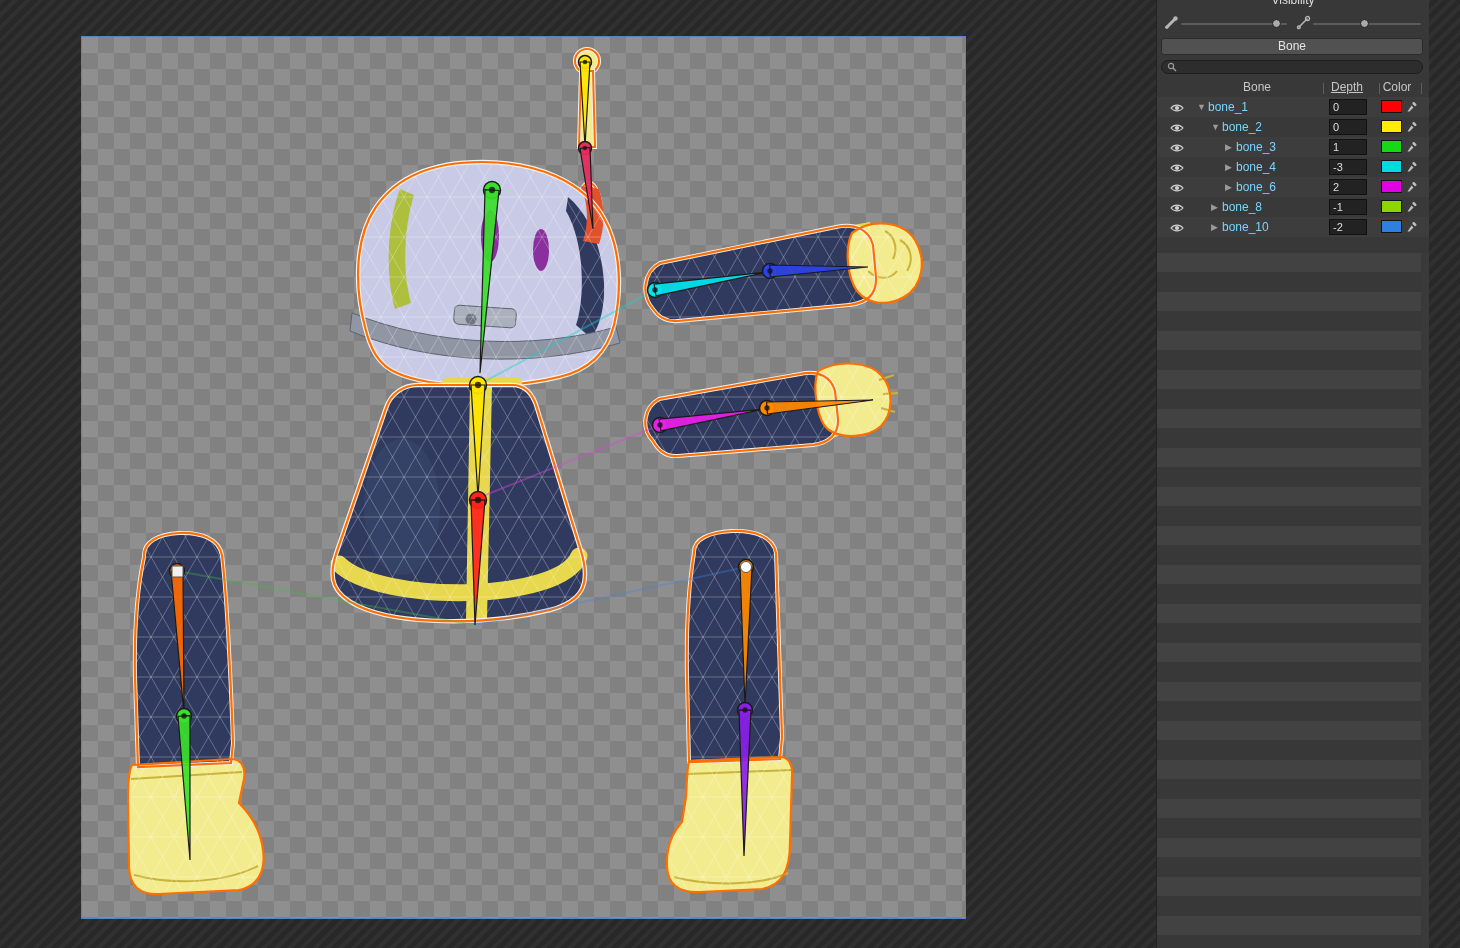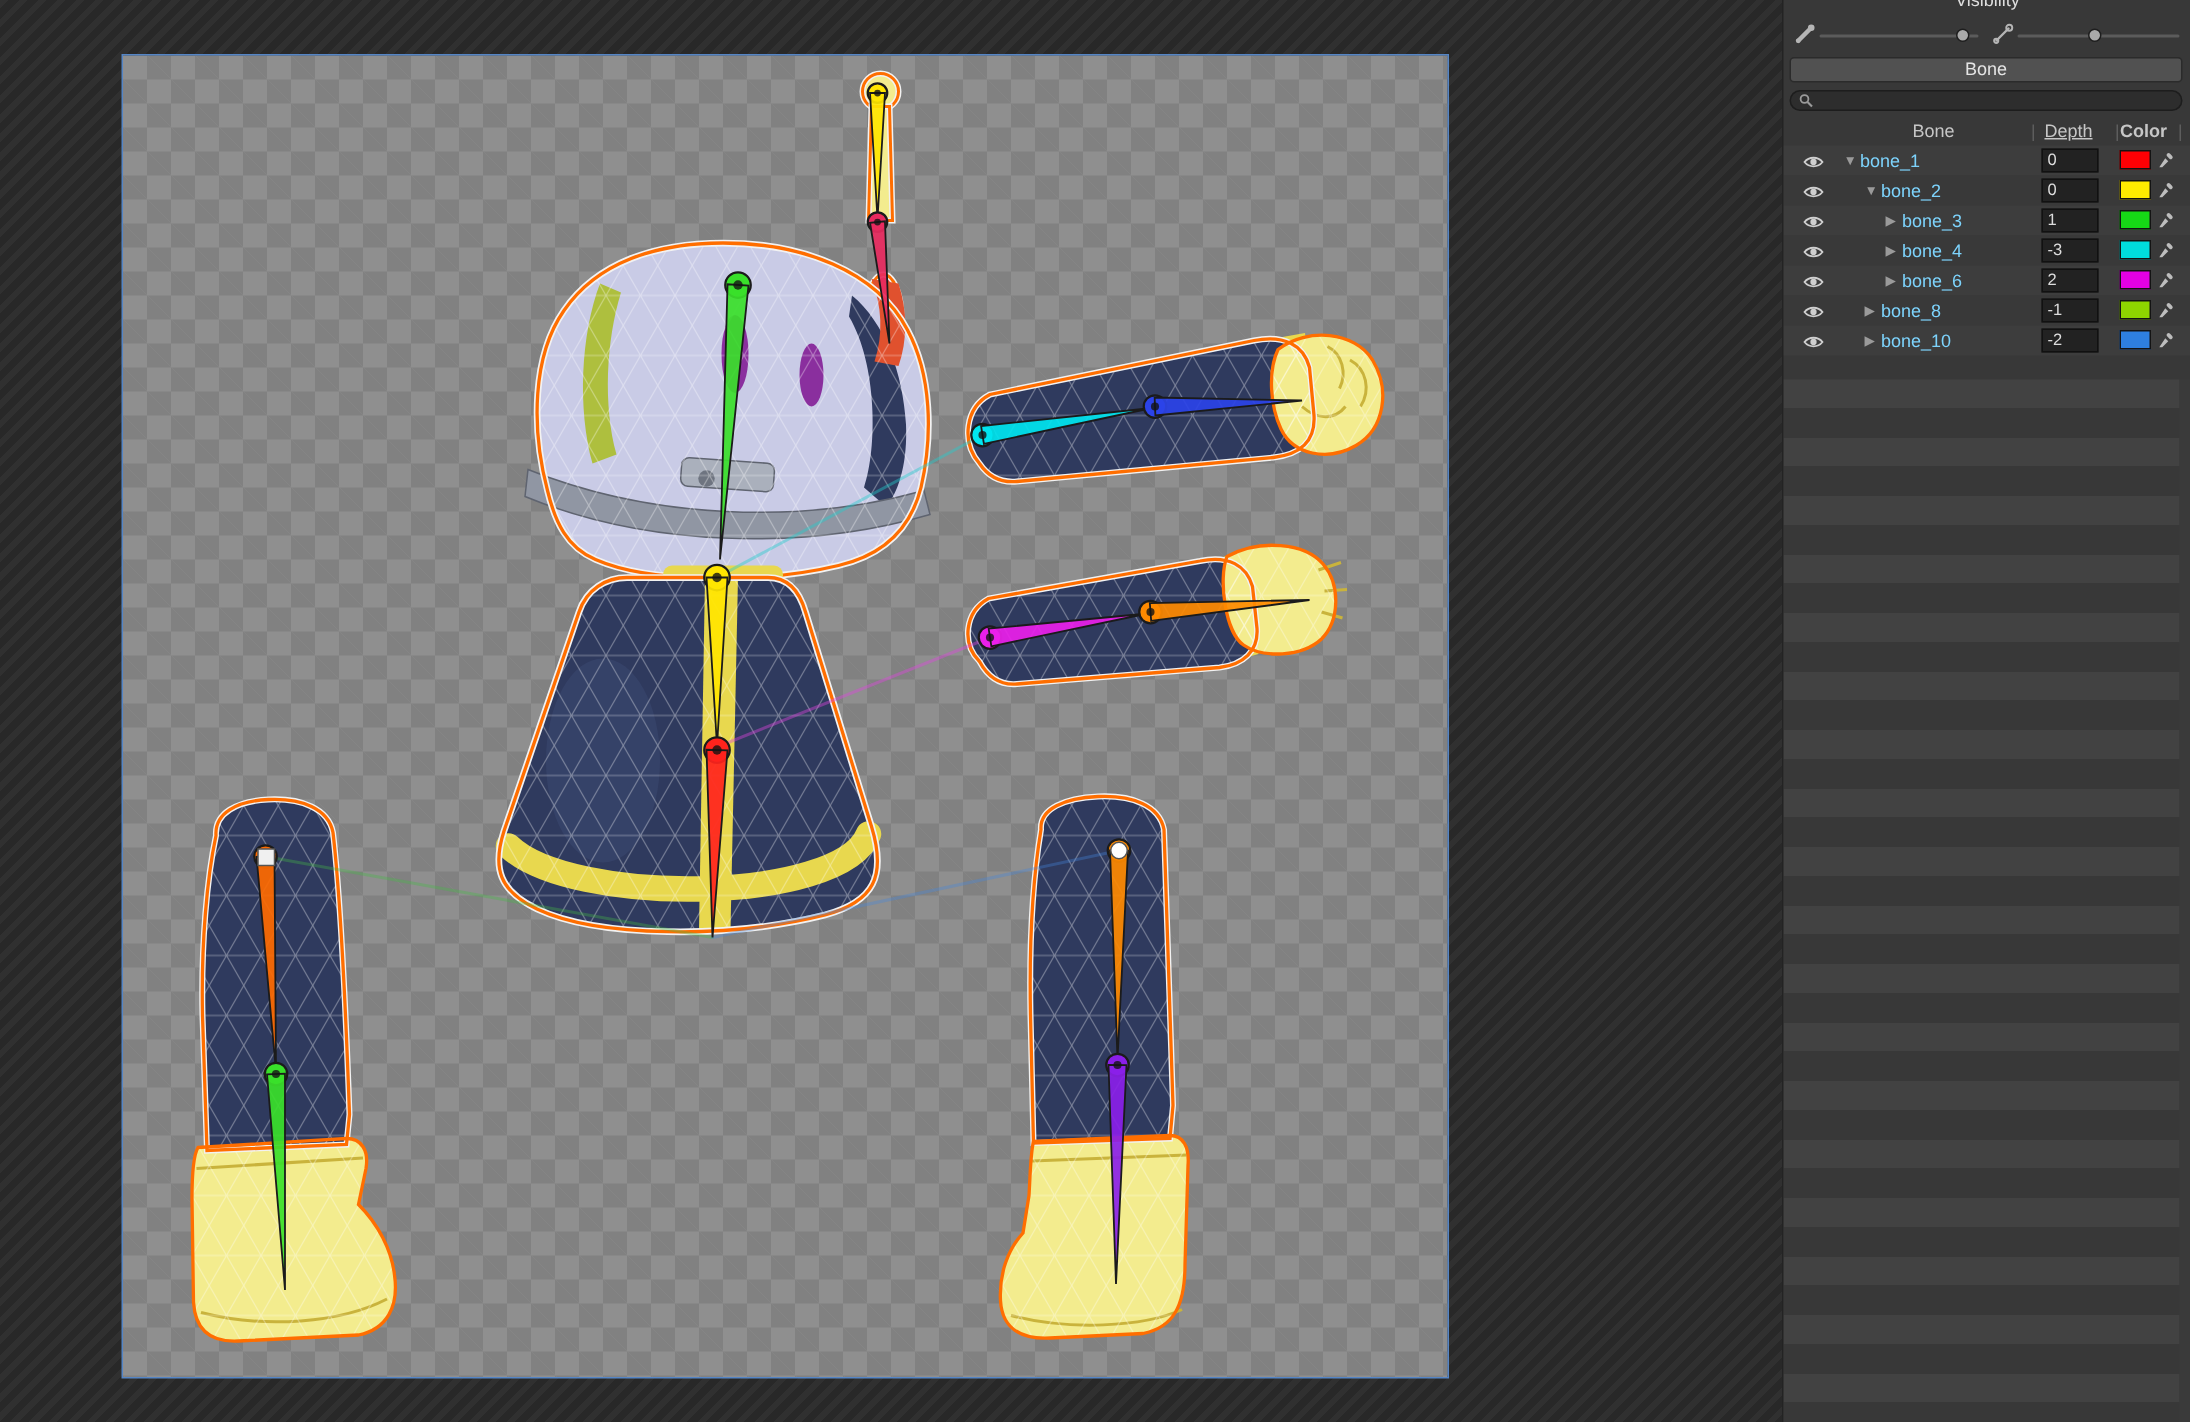--- a/index.html
+++ b/index.html
@@ -9,37 +9,37 @@
   
   .canvas{position:absolute;left:82px;top:37px;width:883px;height:881px;
           background-color:#8f8f8f;
           background-image:
             linear-gradient(45deg,#818181 25%,transparent 25% 75%,#818181 75%),
             linear-gradient(45deg,#818181 25%,transparent 25% 75%,#818181 75%);
           background-size:32px 32px;background-position:0 0,16px 16px;
           outline:1px solid #5585c5;}
   .canvas svg{position:absolute;left:0;top:0;}
   
-  .panel{position:absolute;left:1188px;top:0;width:272px;height:948px;background:#383838;
+  .panel{position:absolute;left:1156px;top:0;width:272px;height:948px;background:#383838;
          border-left:1px solid #232323;color:#d4d4d4;font-size:12px;overflow:hidden;}
   .vis-title{position:absolute;top:-7px;left:0;width:100%;text-align:center;color:#dedede;}
   .slider-row{position:absolute;top:13px;left:0;right:0;height:22px;}
   .s-icon{position:absolute;top:2px;}
   .track{position:absolute;top:10px;height:2px;background:#5b5b5b;border-radius:1px;}
   .knob{position:absolute;top:6px;width:9px;height:9px;border-radius:50%;background:#a9a9a9;border:1px solid #1e1e1e;box-sizing:border-box;}
   .bone-tab{position:absolute;top:38px;left:4px;right:6px;height:15px;background:#515151;
             border:1px solid #2b2b2b;border-radius:3px;text-align:center;line-height:15px;color:#e4e4e4;}
   .search{position:absolute;top:60px;left:4px;right:6px;height:12px;background:#2d2d2d;
           border:1px solid #1d1d1d;border-radius:8px;}
   .search svg{position:absolute;left:5px;top:1px;}
   .thead{position:absolute;top:79px;left:0;right:0;height:17px;color:#c6c6c6;}
   .thead span{position:absolute;top:1px;text-align:center;}
   .th-bone{left:58px;width:84px;}
   .th-depth{left:168px;width:44px;text-decoration:underline;}
-  .th-color{left:218px;width:44px;font-weight:bold;}
+  .th-color{left:218px;width:44px;}
   .sep{position:absolute;top:4px;width:1px;height:11px;background:#5d5d5d;}
   .rows{position:absolute;top:97px;left:0;right:0;}
   .bone-row{position:relative;height:20px;background:#3d3d3d;}
   .bone-row.alt{background:#393939;}
   .eye{position:absolute;left:13px;top:5px;width:14px;height:10px;cursor:pointer;}
   .fold{position:absolute;top:4px;font-size:9px;color:#9a9a9a;line-height:12px;}
   .bname{position:absolute;top:3px;color:#7dd3fc;white-space:nowrap;}
   .depth{position:absolute;left:172px;top:2px;width:33px;height:14px;background:#222;
          border:1px solid #111;color:#ddd;font-size:11px;padding-left:3px;line-height:14px;}
   .swatch{position:absolute;left:224px;top:3px;width:21px;height:13px;border:1px solid #141414;box-sizing:border-box;}

